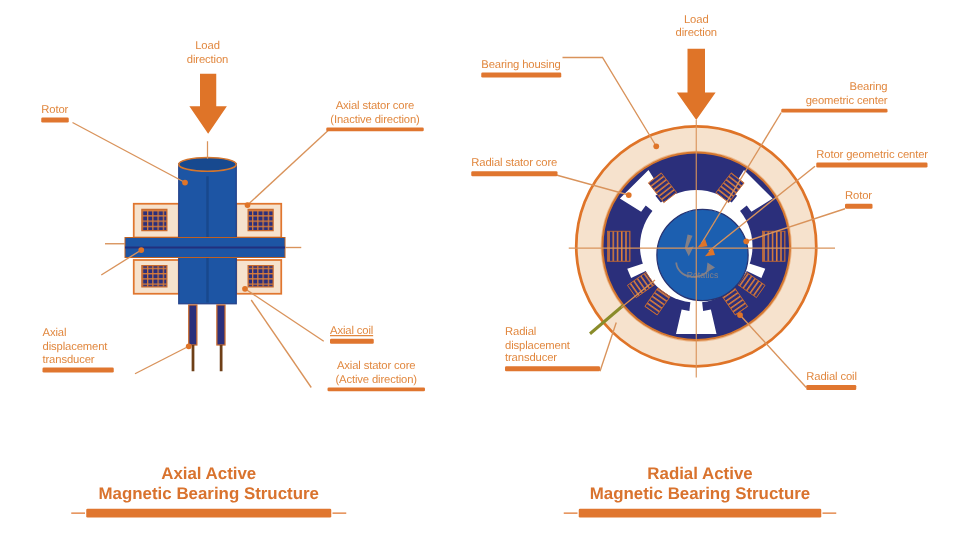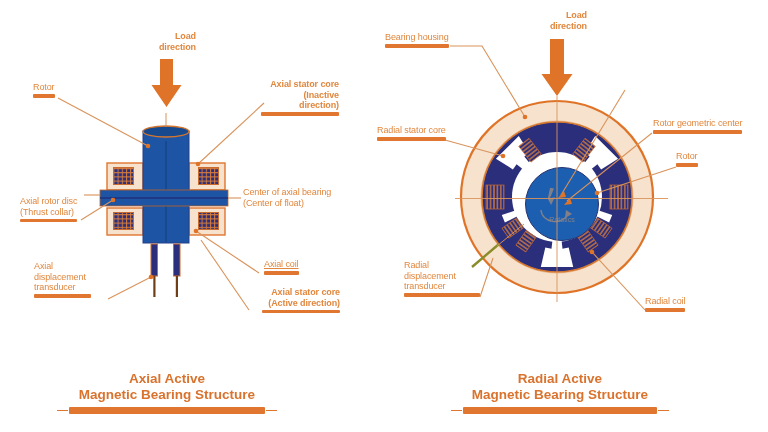--- a/index.html
+++ b/index.html
@@ -1,21 +1,21 @@
 <!DOCTYPE html>
 <html><head>
 <meta charset="utf-8">
 <style>
   html,body{margin:0;padding:0;background:#fff;}
   #canvas{position:relative;width:768px;height:432px;background:#fff;overflow:hidden;
           font-family:"Liberation Sans",sans-serif;}
   #diagram-svg{position:absolute;left:0;top:0;}
   .lbl{position:absolute;font-size:9px;line-height:10.5px;color:#E1873E;letter-spacing:-0.1px;}
   .lbl .bar{height:3.5px;background:#E0762F;margin-top:1.5px;border-radius:1px;}
-  .ctr{text-align:right;font-weight:bold;}
+  .ctr{text-align:center;}
   .rgt{text-align:right;}
   .title{position:absolute;width:270px;text-align:center;font-weight:bold;
          font-size:13.5px;line-height:15.5px;color:#D9732E;margin-top:44px;}
   .barrow{display:flex;align-items:center;justify-content:center;margin-top:5px;}
   .dash{width:11px;height:1.5px;background:#E0762F;}
   .tbar{height:7px;background:#E0762F;border-radius:1px;margin:0 1px;}
 </style>
 </head>
 <body>
 
@@ -175,30 +175,21 @@
 <div class="lbl" style="left:33px;top:82px;">
   <span>Rotor</span><div class="bar"></div>
 </div>
 
 <div class="lbl ctr" style="left:261px;top:79px;width:78px;">
   <span>Axial stator core</span><br>
   <span>(Inactive direction)</span>
   <div class="bar"></div>
 </div>
 
-<div class="lbl" style="left:243px;top:187px;width:108px;">
-  <span>Center of axial bearing</span><br>
-  <span>(Center of float)</span>
-</div>
-
-<div class="lbl" style="left:20px;top:196px;">
-  <span>Axial rotor disc</span><br>
-  <span>(Thrust collar)</span>
-  <div class="bar"></div>
-</div>
+
 
 <div class="lbl" style="left:34px;top:261px;width:57px;">
   <span>Axial</span><br>
   <span>displacement</span><br>
   <span>transducer</span>
   <div class="bar"></div>
 </div>
 
 <div class="lbl" style="left:264px;top:259px;text-decoration:underline;">
   <span>Axial coil</span><div class="bar"></div>
@@ -218,24 +209,29 @@
         <div class="tbar" style="width:196px;"></div>
         <div class="dash"></div>
   </div>
 </div>
 
 <div class="lbl ctr" style="left:527px;top:10px;width:60px;">
   <span>Load</span><br>
   <span>direction</span>
 </div>
 
-<div class="lbl" style="left:385px;top:32px;">
+<div class="lbl" style="left:385px;top:46px;">
   <span>Bearing housing</span><div class="bar"></div>
 </div>
 
+<div class="lbl rgt" style="left:625px;top:64px;width:85px;">
+  <span>Bearing</span><br>
+  <span>geometric center</span>
+  <div class="bar"></div>
+</div>
 
 <div class="lbl" style="left:377px;top:125px;">
   <span>Radial stator core</span><div class="bar"></div>
 </div>
 
 <div class="lbl" style="left:653px;top:118px;">
   <span>Rotor geometric center</span><div class="bar"></div>
 </div>
 
 <div class="lbl" style="left:676px;top:151px;">

